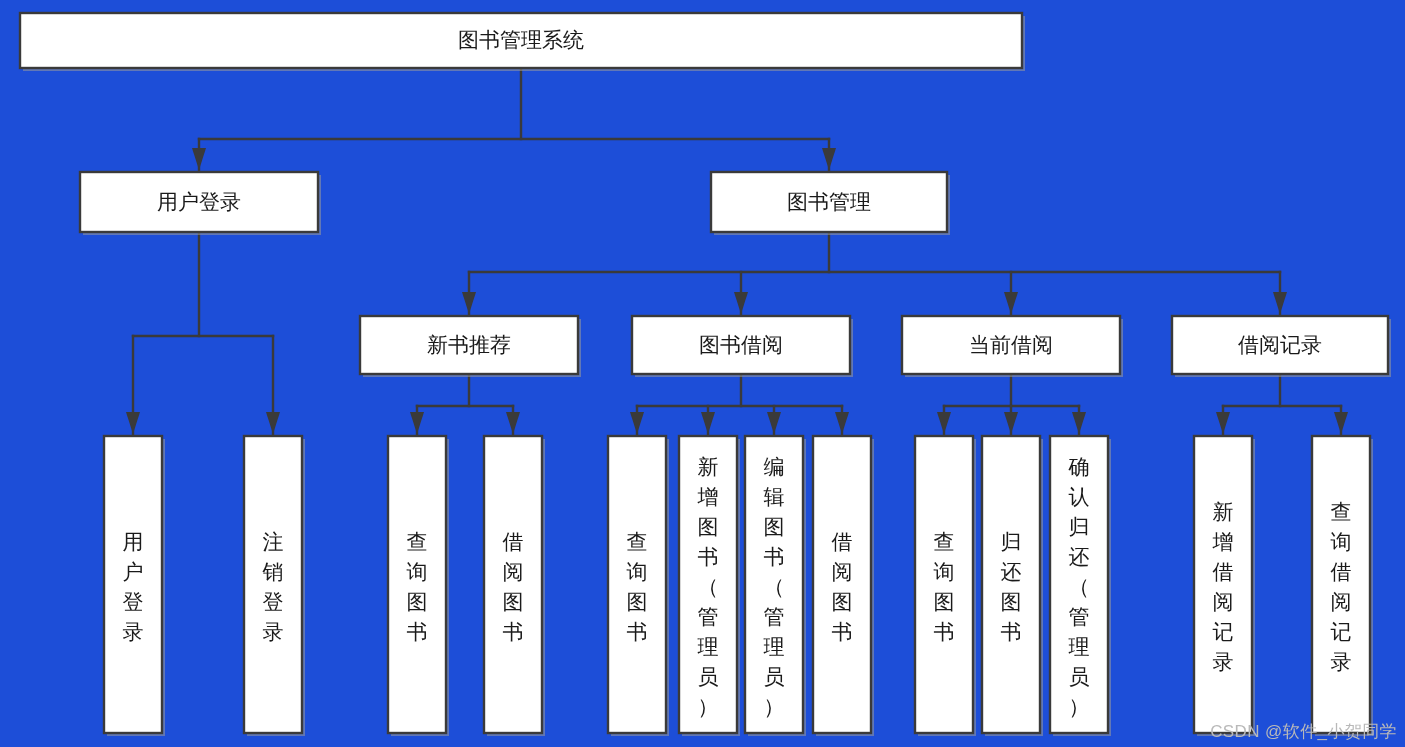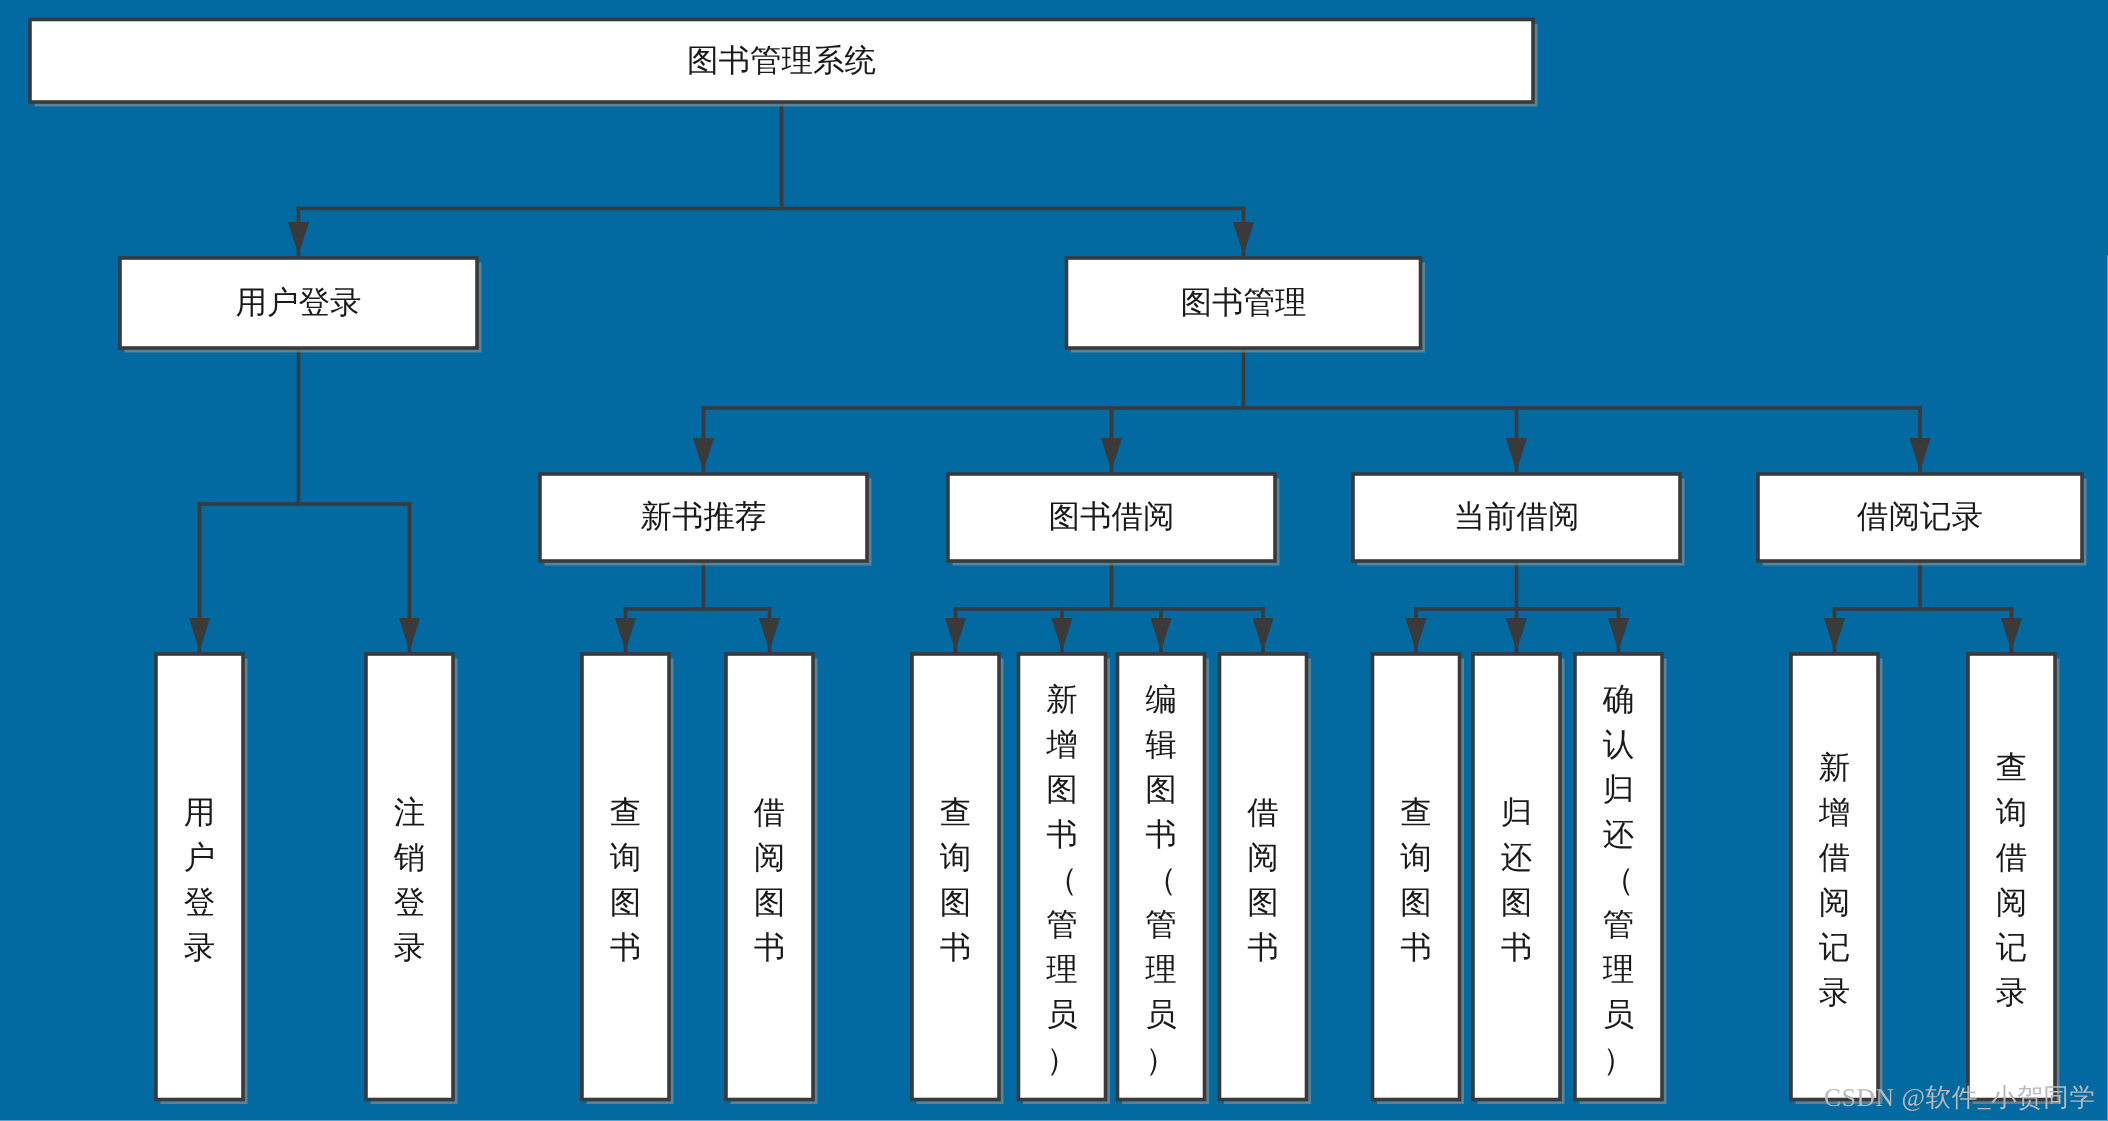--- a/index.html
+++ b/index.html
@@ -1,38 +1,38 @@
 <!DOCTYPE html>
 <html><head>
 <meta charset="utf-8">
 <style>
   html,body{margin:0;padding:0;background:#ffffff;}
   body{
     width:1405px;height:747px;
     font-family:"Liberation Sans","DejaVu Sans",sans-serif;
     overflow:hidden;
   }
-  #diagram-root{position:relative;width:1405px;height:747px;background:#0369a1;}
+  #diagram-root{position:relative;width:1405px;height:747px;background:#1d4ed8;}
   svg#flowchart{position:absolute;left:0;top:0;width:1405px;height:747px;display:block;}
   .node-rect{fill:#ffffff;stroke:#3a3a3a;stroke-width:2.4;}
   .node-rect-shadow{fill:#9a9a9a;stroke:none;opacity:.55;}
   .connector{stroke:#3a3a3a;stroke-width:2.4;fill:none;stroke-linecap:square;}
   .arrow-head{fill:#3a3a3a;stroke:none;}
   .node-label{
     font-family:"Liberation Sans","DejaVu Sans",sans-serif;
     fill:#1a1a1a;font-size:21px;text-anchor:middle;
     dominant-baseline:middle;
   }
   .node-label-v{
     font-family:"Liberation Sans","DejaVu Sans",sans-serif;
     fill:#1a1a1a;font-size:21px;text-anchor:middle;
   }
   .watermark{
     position:absolute;right:8px;bottom:4px;
-    font-family:Liberation Serif, serif;
+    font-family:Liberation Sans, sans-serif;
     font-size:17px;color:#b9b9b9;letter-spacing:.4px;
     white-space:nowrap;pointer-events:none;user-select:none;
   }
 </style>
 </head>
 <body>
 
 <div id="diagram-root">
   <svg id="flowchart" viewBox="0 0 1405 747">
     <g id="connector-layer">

